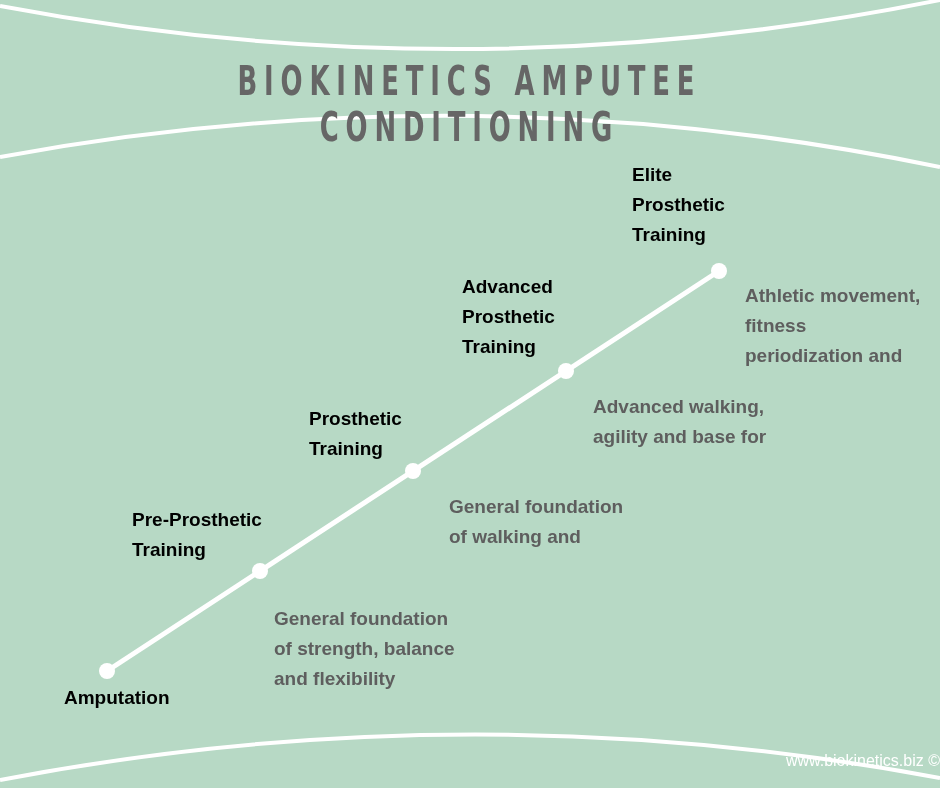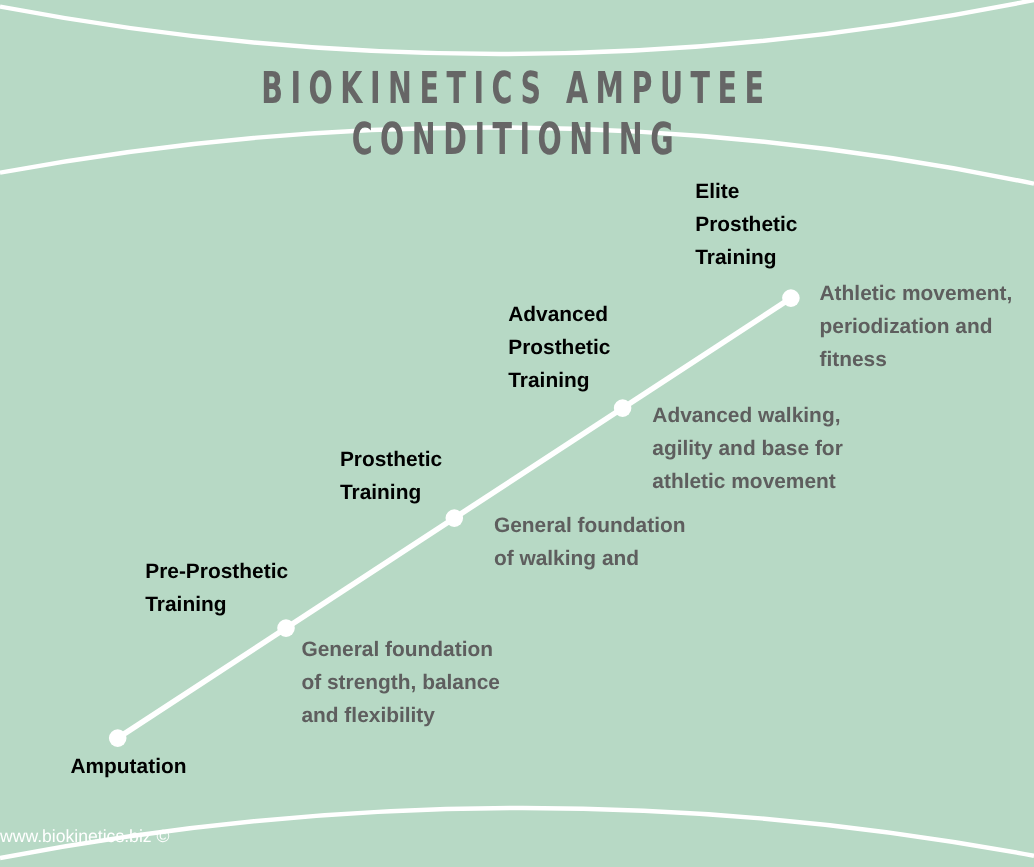--- a/index.html
+++ b/index.html
@@ -5,22 +5,22 @@
   html, body { margin: 0; padding: 0; }
   body { width: 940px; height: 788px; background: #b7d9c5; position: relative; overflow: hidden; font-family: "Liberation Sans", sans-serif; }
   svg.bg { position: absolute; left: 0; top: 0; }
   .title {
     position: absolute; left: 0; top: 58px; width: 940px; text-align: center;
     font-family: "DejaVu Sans Condensed", "DejaVu Sans", sans-serif;
     font-size: 40px; font-weight: bold; letter-spacing: 9.5px; color: #666666;
     transform: scaleX(0.72); transform-origin: 468px 0;
   }
   .stage { position: absolute; color: #000000; font-weight: bold; font-size: 19px; line-height: 30px; }
-  .desc { position: absolute; color: #5e5e5e; font-weight: bold; font-size: 19px; line-height: 30px; }
-  .footer { position: absolute; left: 0; top: 752px; width: 940px; text-align: left; color: #ffffff; font-size: 16px; }
+  .desc { position: absolute; color: #5e5e5e; font-weight: bold; font-size: 19px; line-height: 30px; margin-top: 28px; }
+  .footer { position: absolute; left: 0; top: 752px; width: 940px; text-align: right; color: #ffffff; font-size: 16px; }
 </style>
 </head>
 <body>
 
 <svg class="bg" width="940" height="788">
   <path d="M0,6 Q470,95 940,0" stroke="#fff" stroke-width="4" fill="none"></path>
   <path d="M0,157 Q470,70 940,167" stroke="#fff" stroke-width="4" fill="none"></path>
   <path d="M0,780 Q470,690 940,778" stroke="#fff" stroke-width="4" fill="none"></path>
   <line x1="107" y1="671" x2="719" y2="271" stroke="#fff" stroke-width="5"></line>
   <circle cx="107" cy="671" r="8" fill="#fff"></circle>
@@ -54,27 +54,26 @@
 </div>
 
 <div class="stage" style="left:462px; top:272px;">
   <div>Advanced</div>
   <div>Prosthetic</div>
   <div>Training</div>
 </div>
 <div class="desc" style="left:593px; top:364px;">
   <div>Advanced walking,</div>
   <div>agility and base for</div>
-  <div>athletic movement</div>
 </div>
 
 <div class="stage" style="left:632px; top:160px;">
   <div>Elite</div>
   <div>Prosthetic</div>
   <div>Training</div>
 </div>
 <div class="desc" style="left:745px; top:253px;">
   <div>Athletic movement,</div>
+  <div>fitness</div>
   <div>periodization and</div>
-  <div>fitness</div>
 </div>
 
 <div class="footer">www.biokinetics.biz ©</div>
 
 </body></html>

